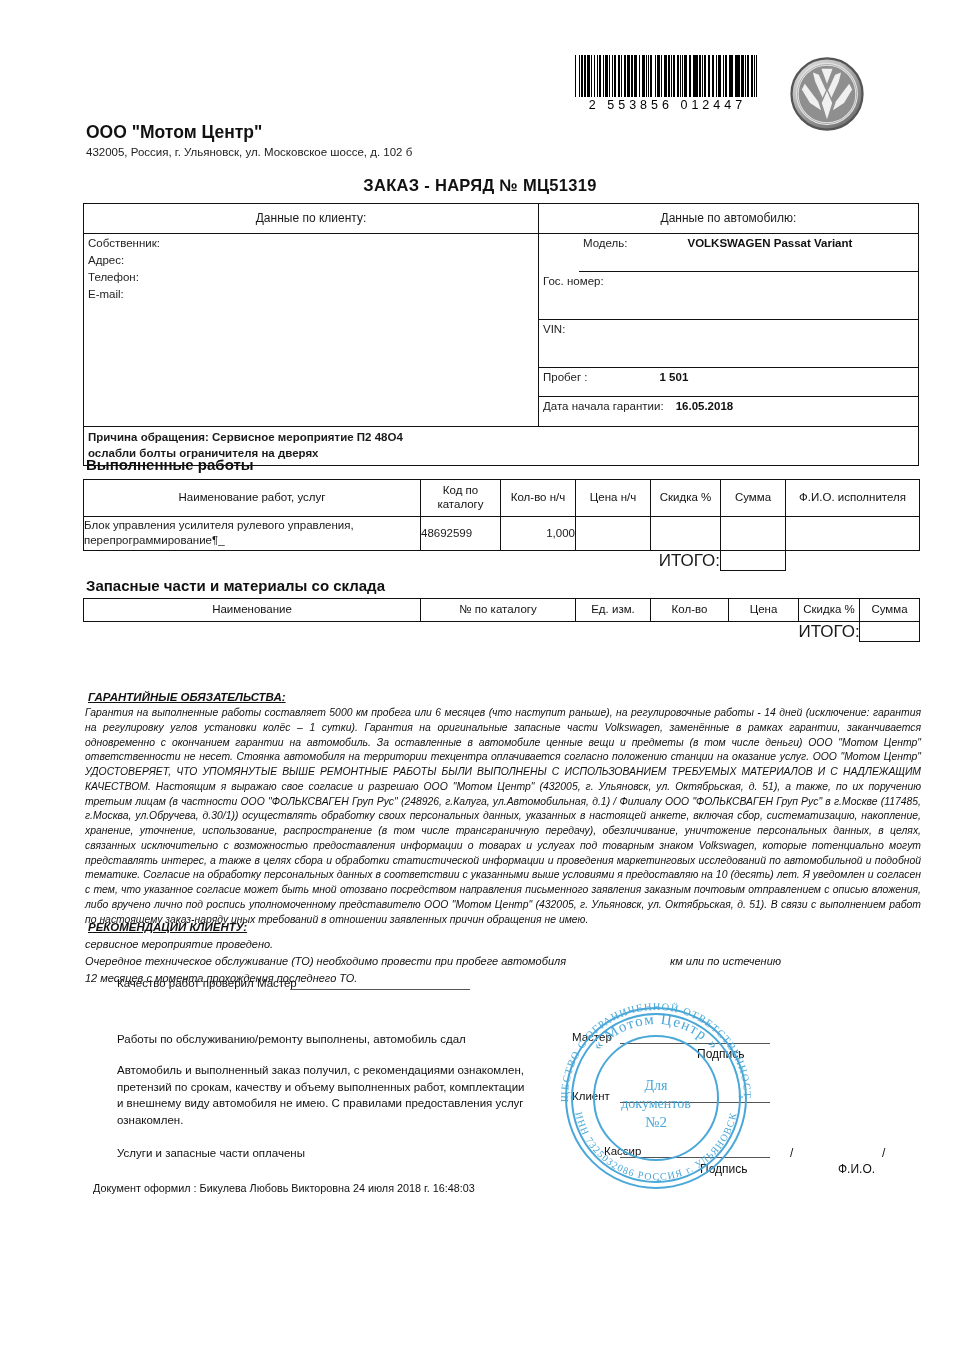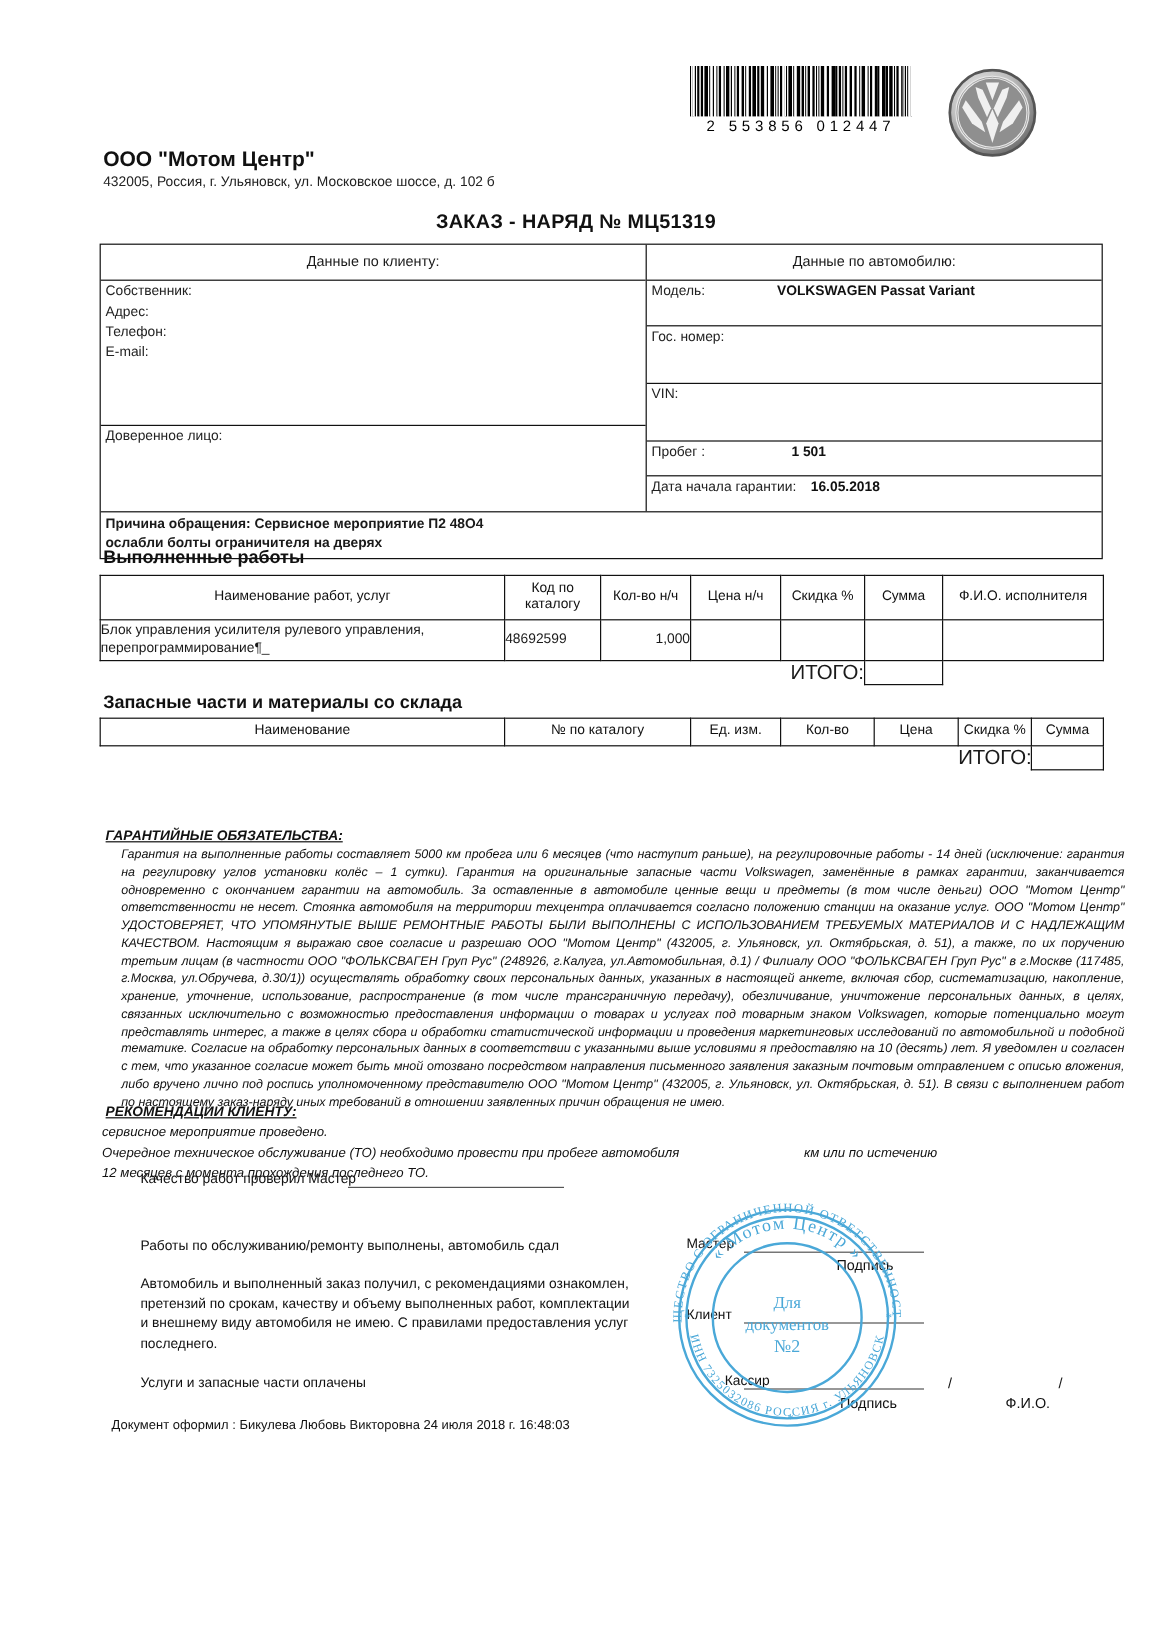--- a/index.html
+++ b/index.html
@@ -187,21 +187,20 @@
     text-decoration: underline;
     color: #111;
   }
   .legal-body {
     position: absolute;
     font-style: italic;
     font-size: 10.4px;
     line-height: 1.42;
     text-align: justify;
     color: #111;
-    margin-left: 16px;
   }
   .rec-body {
     position: absolute;
     font-style: italic;
     font-size: 11px;
     line-height: 1.55;
     color: #111;
   }
   .rec-line { position: relative; }
   .rec-tail { position: absolute; left: 585px; top: 0; }
@@ -413,29 +412,26 @@
   <div class="info-table">
     <div class="info-row">
       <div class="info-left">
         <div class="hdr-cell">Данные по клиенту:</div>
         <div style="height:120px;">
           <div class="cellpad lbl">Собственник:</div>
           <div class="cellpad lbl">Адрес:</div>
           <div class="cellpad lbl">Телефон:</div>
           <div class="cellpad lbl">E-mail:</div>
         </div>
-        <div style="border-top:1.3px solid #111;height:48px;">
-          <div class="cellpad lbl">Доверенное лицо:</div>
-        </div>
       </div>
 
       <div class="info-right">
         <div class="hdr-cell">Данные по автомобилю:</div>
 
-        <div class="bbot" style="height:37px;">
+        <div class="bbot" style="height:37px;margin-left:40px;">
           <div style="display:flex;padding:3px 0 0 4px;">
             <span class="lbl">Модель:</span>
             <span class="val" style="margin-left:60px;">VOLKSWAGEN Passat Variant</span>
           </div>
         </div>
 
         <div class="bbot" style="height:47px;">
           <div style="display:flex;padding:3px 0 0 4px;">
             <span class="lbl">Гос. номер:</span>
             <span class="val" style="margin-left:60px;"></span>
@@ -564,21 +560,21 @@
 
   <div class="sig-text" style="left:117px; top:975px;">Качество работ проверил Мастер</div>
   <div class="rule" style="left:290px; top:989px; width:180px;"></div>
 
   <div class="sig-text" style="left:117px; top:1031px;">Работы по обслуживанию/ремонту выполнены, автомобиль сдал</div>
 
   <div class="sig-text" style="left:117px; top:1062px; width:430px;">
     <div>Автомобиль и выполненный заказ получил, с рекомендациями ознакомлен,</div>
     <div>претензий по срокам, качеству и объему выполненных работ, комплектации</div>
     <div>и внешнему виду автомобиля не имею. С правилами предоставления услуг</div>
-    <div>последнего.</div>
+    <div>ознакомлен.</div>
   </div>
 
   <div class="sig-text" style="left:117px; top:1145px;">Услуги и запасные части оплачены</div>
 
   <div class="sig-text" style="left:93px; top:1181px; font-size:10.8px;">Документ оформил :  Бикулева Любовь Викторовна 24 июля 2018 г. 16:48:03</div>
 
   <div class="sig-label" style="left:572px; top:1031px;">Мастер</div>
   <div class="rule" style="left:620px; top:1043px; width:150px;"></div>
   <div class="small-label" style="left:697px; top:1047px;">Подпись</div>
 

